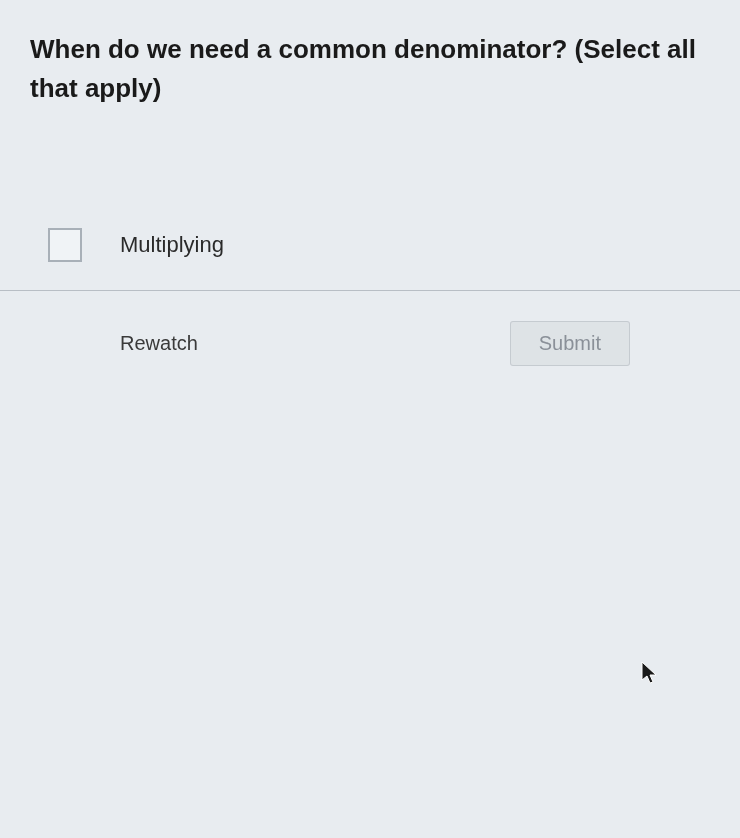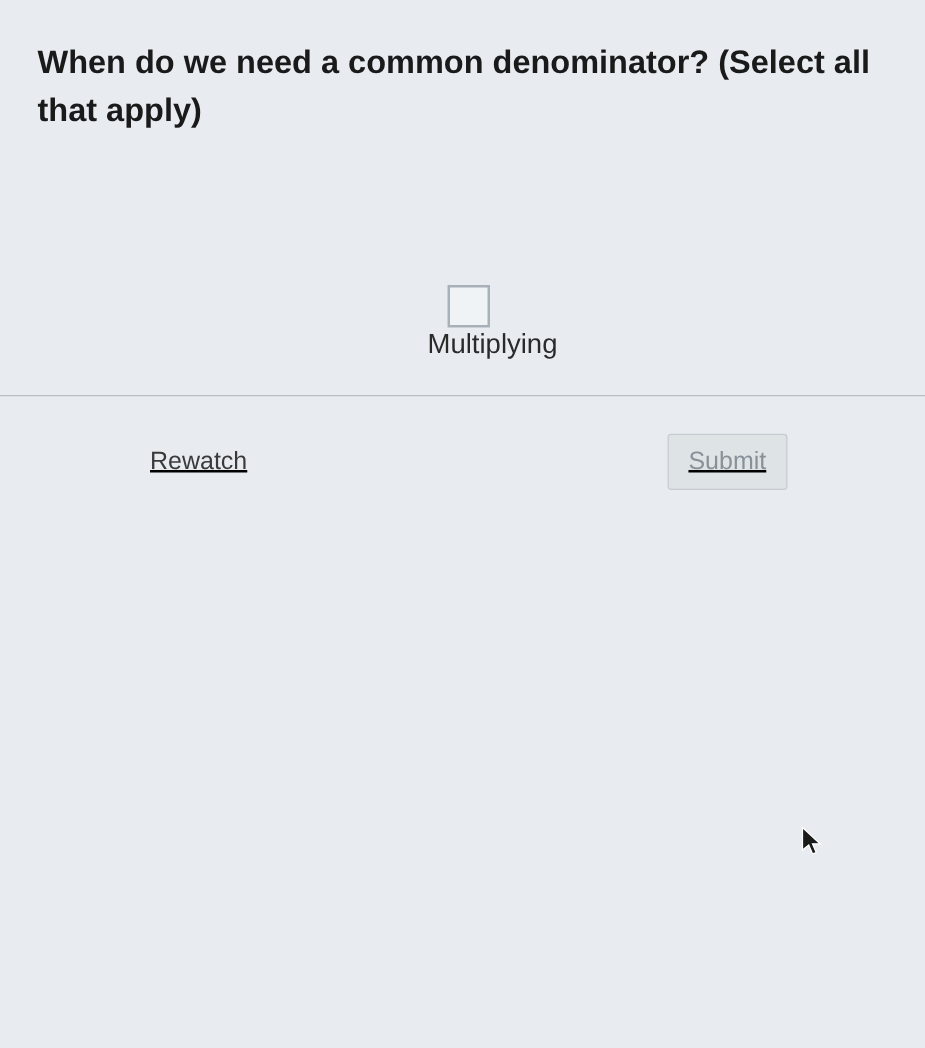--- a/index.html
+++ b/index.html
@@ -27,21 +27,20 @@
     .options {
       margin-left: -30px;
       margin-right: -30px;
     }
     .option-row {
       display: flex;
       align-items: center;
       padding: 28px 0 28px 48px;
       border-bottom: 1px solid #b8bec5;
       cursor: pointer;
-      flex-direction: column;
     }
     .option-row:first-child {
       border-top: none;
     }
     .checkbox {
       width: 34px;
       height: 34px;
       border: 2px solid #a8b0b8;
       background: #f0f3f6;
       margin-right: 38px;
@@ -50,35 +49,34 @@
     .option-label {
       font-size: 22px;
       color: #2a2a2a;
       font-weight: 400;
     }
     .footer {
       display: flex;
       justify-content: space-between;
       align-items: center;
       padding: 30px 60px 0 90px;
-      text-decoration: underline;
     }
     .rewatch {
       font-size: 20px;
       color: #3a3a3a;
       background: none;
       border: none;
       cursor: pointer;
     }
     .submit {
       font-size: 20px;
       color: #8a9098;
       background: rgba(200,205,210,0.3);
       border: 1px solid rgba(160,168,176,0.4);
-      padding: 10px 16px;
+      padding: 10px 28px;
       border-radius: 3px;
       cursor: pointer;
       margin-right: 20px;
     }
     .cursor {
       position: absolute;
       left: 640px;
       top: 660px;
       pointer-events: none;
     }

